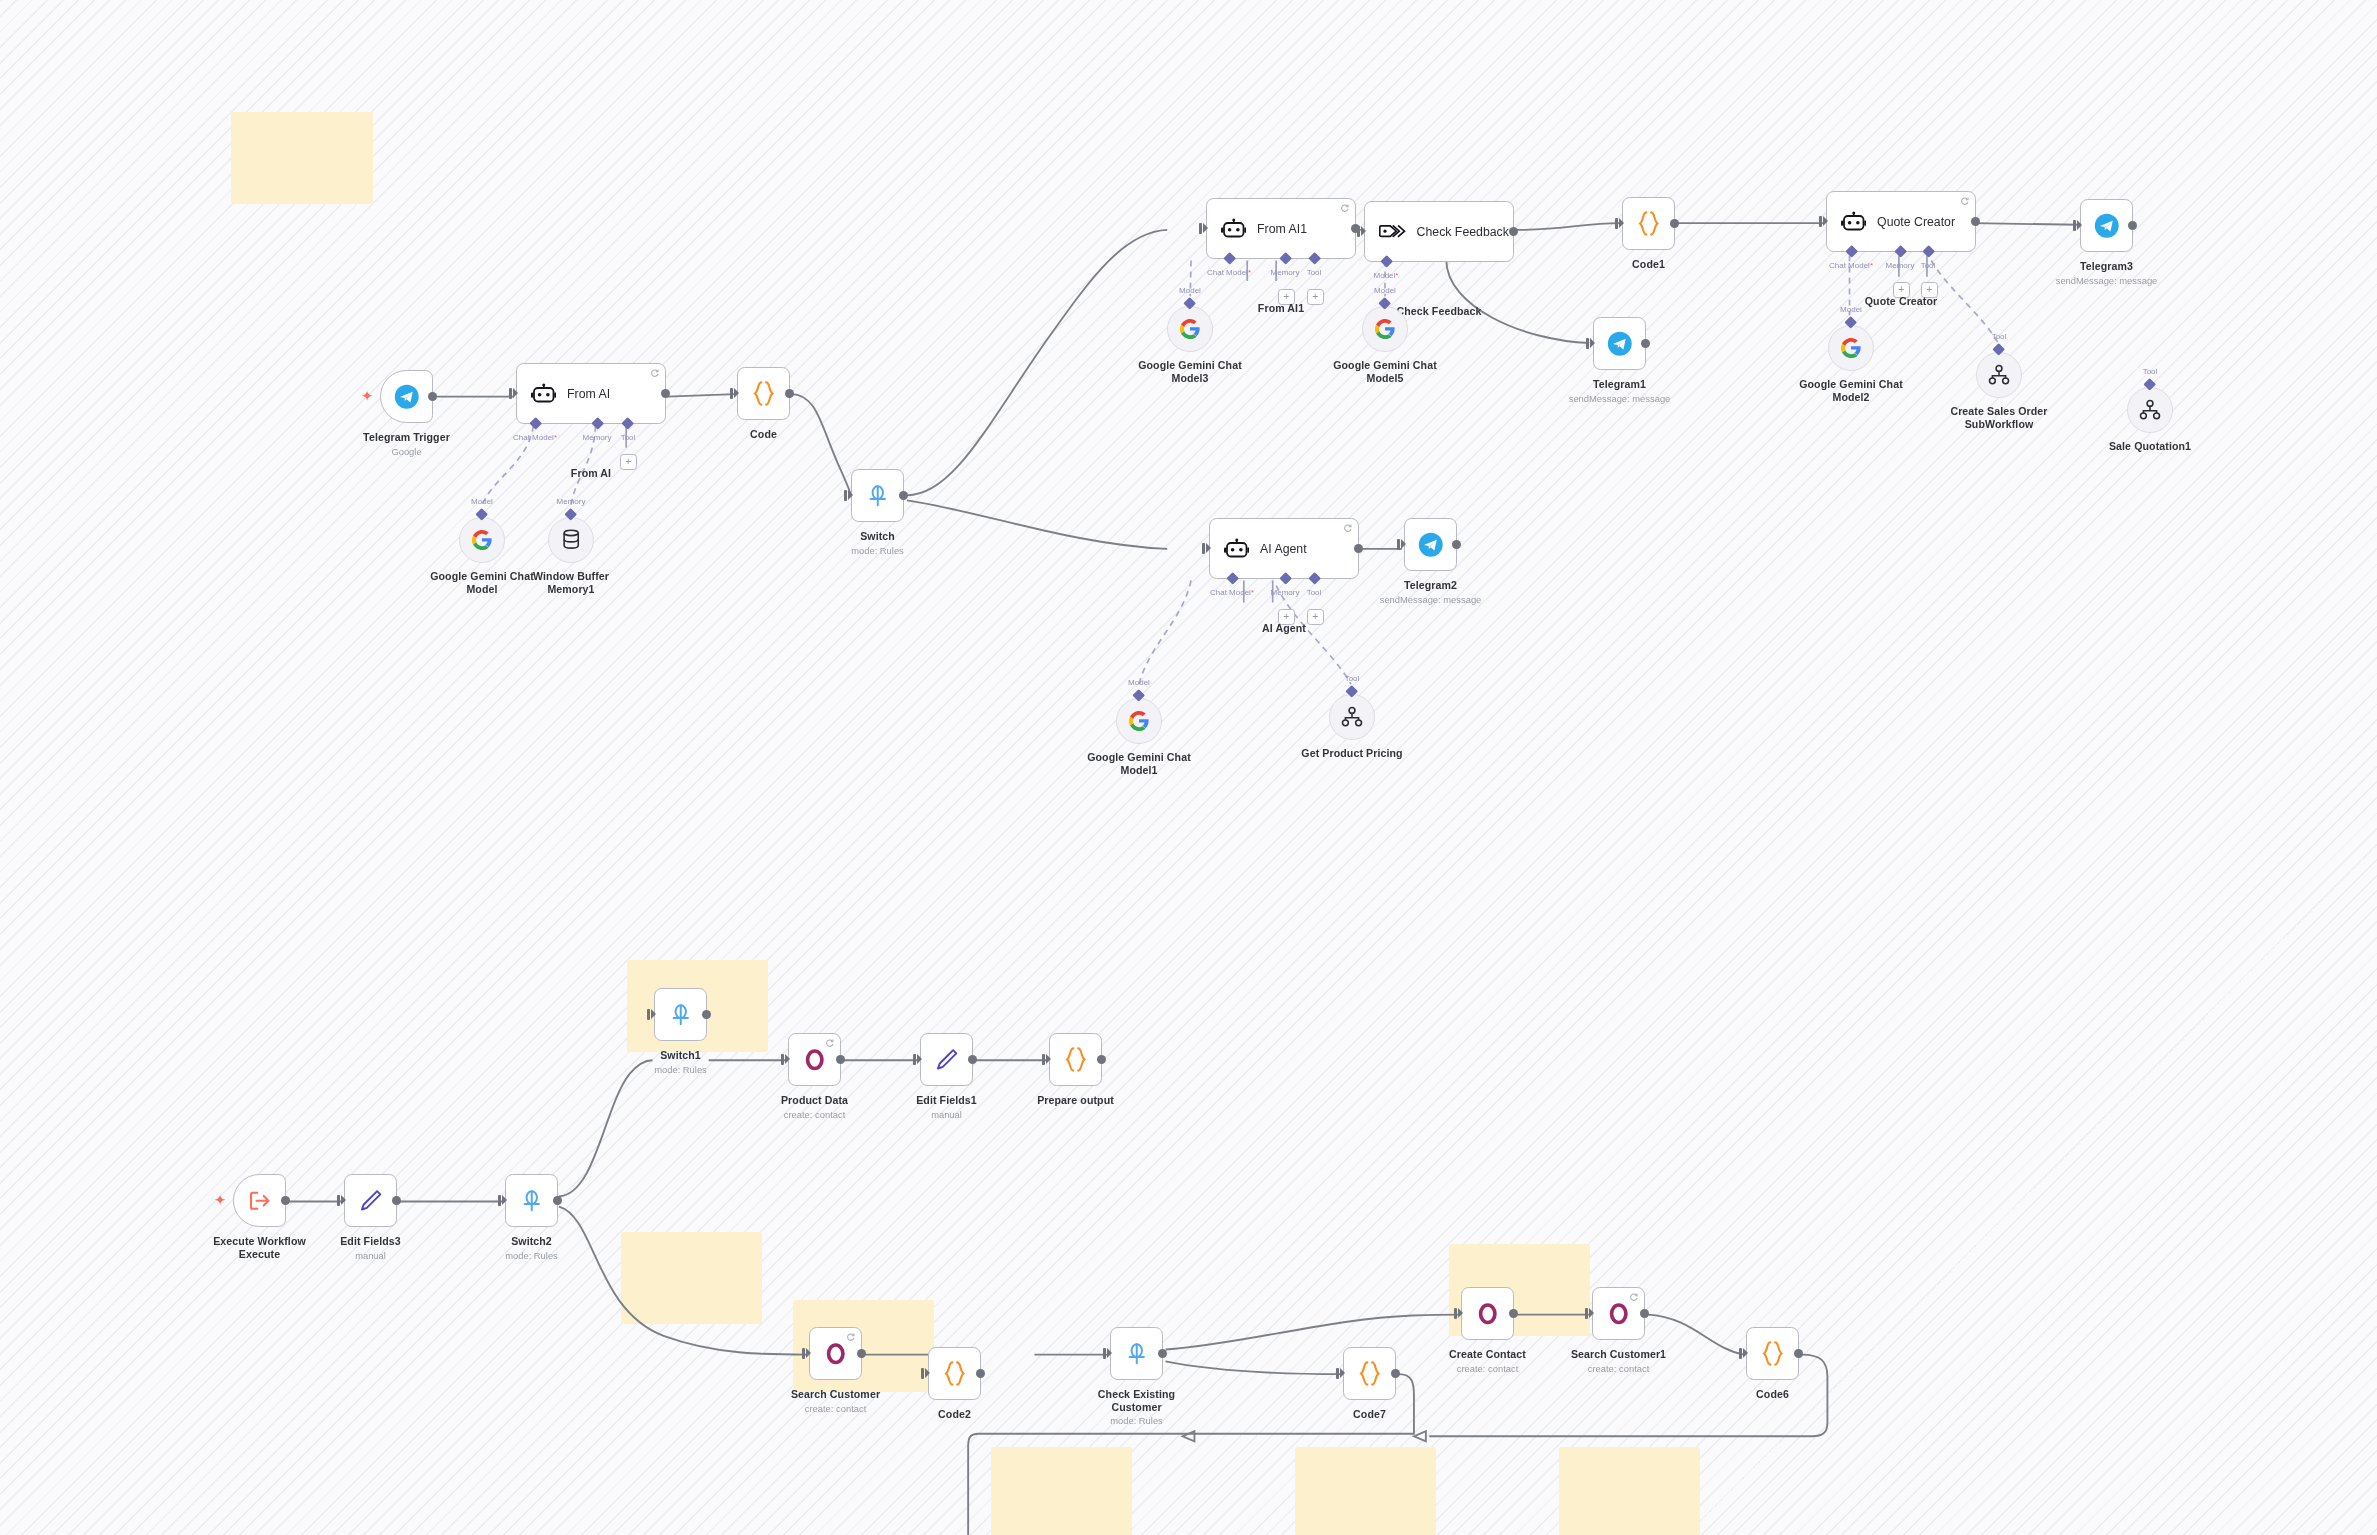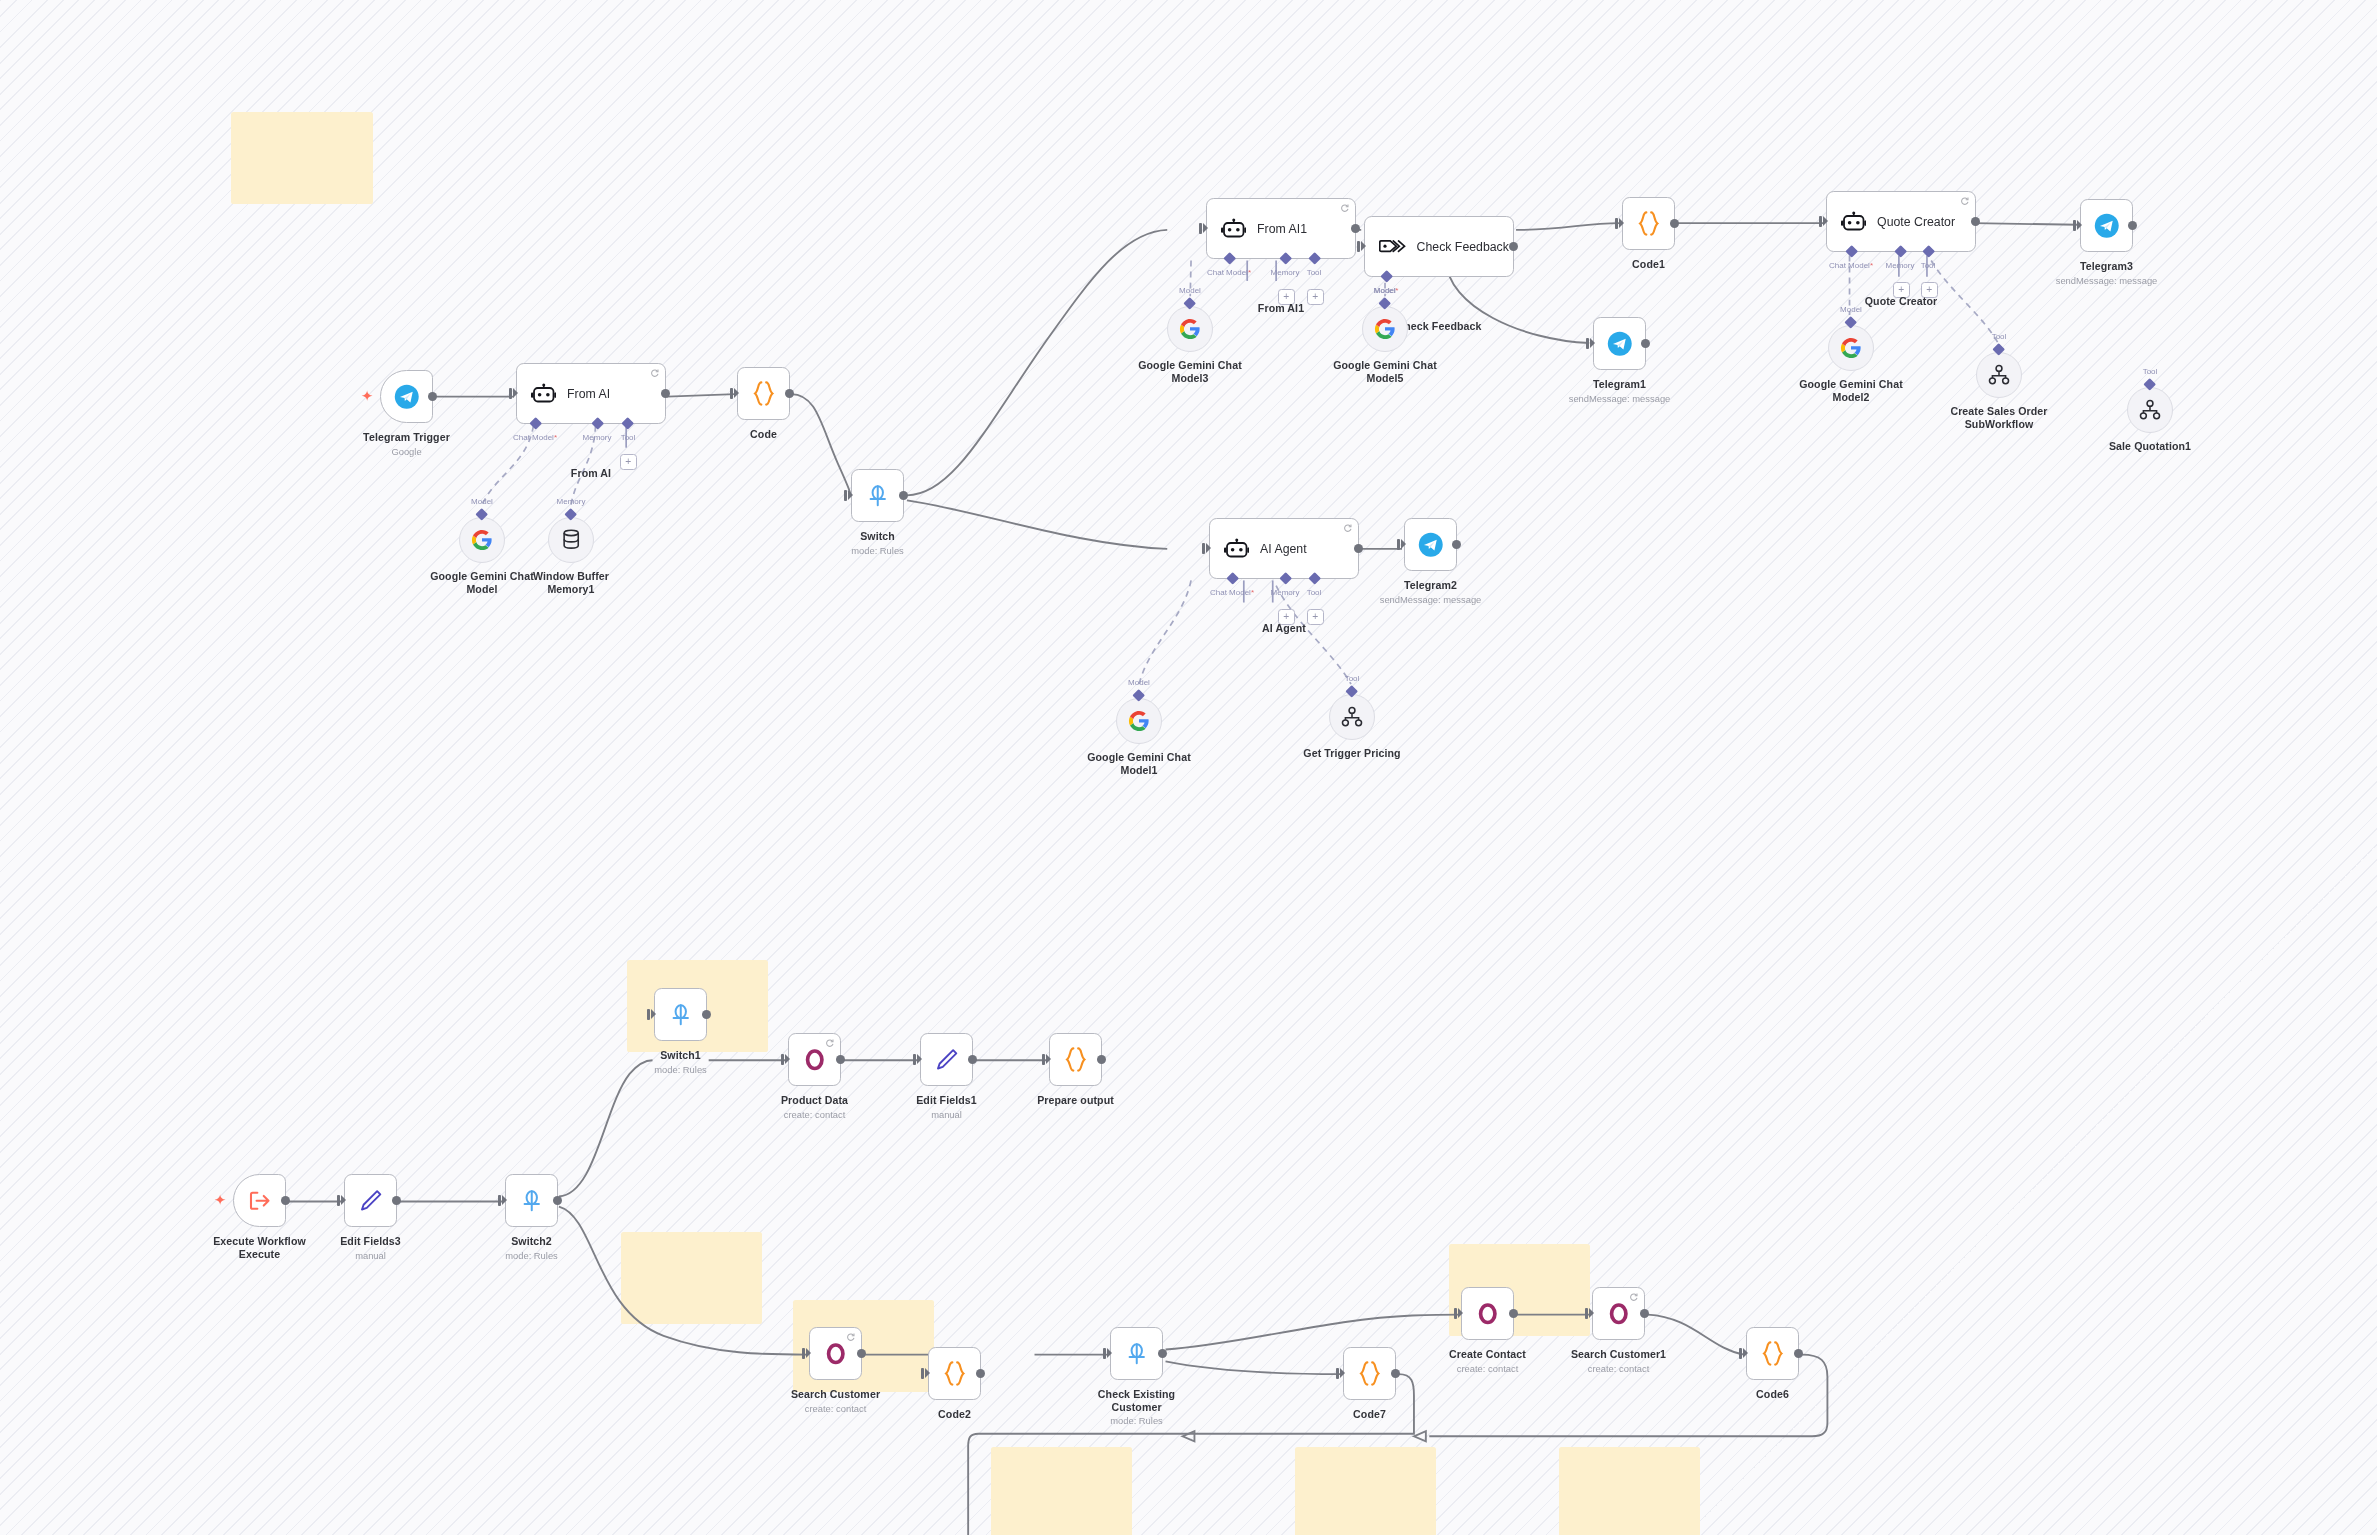--- a/index.html
+++ b/index.html
@@ -307,21 +307,21 @@
           <span class="toplug"></span>
         <svg width="22" height="22" viewBox="0 0 48 48">
         <path fill="#4285F4" d="M45 24c0-1.6-.1-2.7-.4-4H24v7.5h12c-.2 2-1.5 5-4.4 7l6.7 5.2C42.2 36 45 30.6 45 24z"></path>
         <path fill="#34A853" d="M24 46c5.9 0 10.9-2 14.5-5.3l-6.9-5.4c-1.9 1.3-4.4 2.2-7.6 2.2-5.8 0-10.7-3.8-12.5-9.1l-7.1 5.5C8 40.4 15.4 46 24 46z"></path>
         <path fill="#FBBC05" d="M11.5 28.4c-.5-1.4-.7-2.9-.7-4.4s.3-3 .7-4.4l-7.1-5.5C2.9 17 2 20.4 2 24s.9 7 2.4 9.9l7.1-5.5z"></path>
         <path fill="#EA4335" d="M24 10.6c3.3 0 6.1 1.1 8.4 3.3l6.1-6.1C34.9 4.3 29.9 2 24 2 15.4 2 8 7.6 4.4 14.1l7.1 5.5C13.3 14.4 18.2 10.6 24 10.6z"></path>
       </svg>
       </div>
         <span class="nlabel two" style="top:53px;">Google Gemini Chat Model3</span>
       </div>
-      <div class="node" style="left: 1364px; top: 216px;">
+      <div class="node" style="left: 1364px; top: 201px;">
         <div class="nbox wide">
 
         <svg width="27" height="20.4" viewBox="0 0 36 26">
         <path d="M3 6 h12 l8 7 -8 7 H3 a2 2 0 0 1 -2 -2 V8 a2 2 0 0 1 2 -2 z" fill="none" stroke="#15161c" stroke-width="2.3"></path>
         <circle cx="8" cy="13" r="2.1" fill="#15161c"></circle>
         <path d="M19 6 l8 7 -8 7" fill="none" stroke="#15161c" stroke-width="2.3" stroke-linecap="round"></path>
         <path d="M26 6 l8 7 -8 7" fill="none" stroke="#15161c" stroke-width="2.3" stroke-linecap="round"></path>
       </svg>
         <span class="ntitle">Check Feedback</span>
         <span class="port-in">
@@ -526,21 +526,21 @@
         <div class="nround">
         <span class="toplabel">Tool</span>
           <span class="toplug"></span>
         <svg width="22" height="22" viewBox="0 0 30 30">
         <circle cx="15" cy="6" r="4" fill="none" stroke="#2b2c33" stroke-width="2.1"></circle>
         <circle cx="6" cy="23" r="4" fill="none" stroke="#2b2c33" stroke-width="2.1"></circle>
         <circle cx="24" cy="23" r="4" fill="none" stroke="#2b2c33" stroke-width="2.1"></circle>
         <path d="M6 19 v-3 h18 v3 M15 10 v6" fill="none" stroke="#2b2c33" stroke-width="2.1"></path>
       </svg>
       </div>
-        <span class="nlabel two" style="top:53px;">Get Trigger Pricing</span>
+        <span class="nlabel two" style="top:53px;">Get Product Pricing</span>
       </div>
       <div class="node" style="left: 1404px; top: 518px;">
         <div class="nbox sq">
 
         <svg width="25.5" height="25.5" viewBox="0 0 32 32">
         <circle cx="16" cy="16" r="15" fill="#29A9E9"></circle>
         <path d="M7.5 16.2 L23.5 9.6 L20.6 23.2 L15.9 19.1 L13.6 21.4 L13.3 17.6 Z" fill="#fff"></path>
         <path d="M13.3 17.6 L20.9 12.3 L15.9 19.1 Z" fill="#cfe9f7"></path>
       </svg>
         <span class="port-in">

